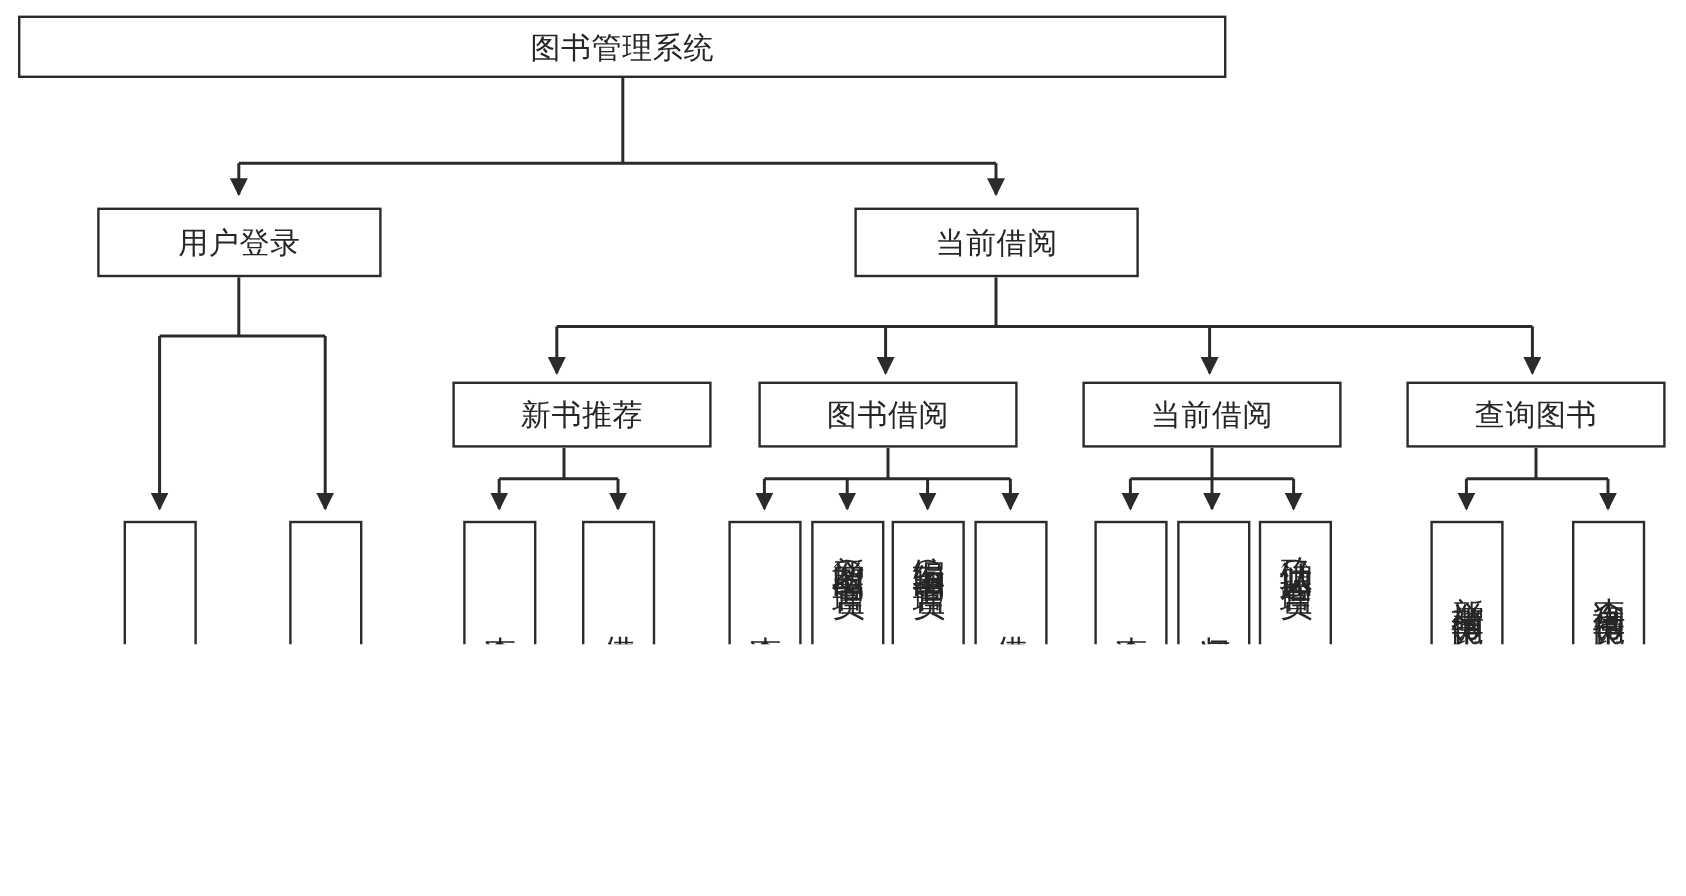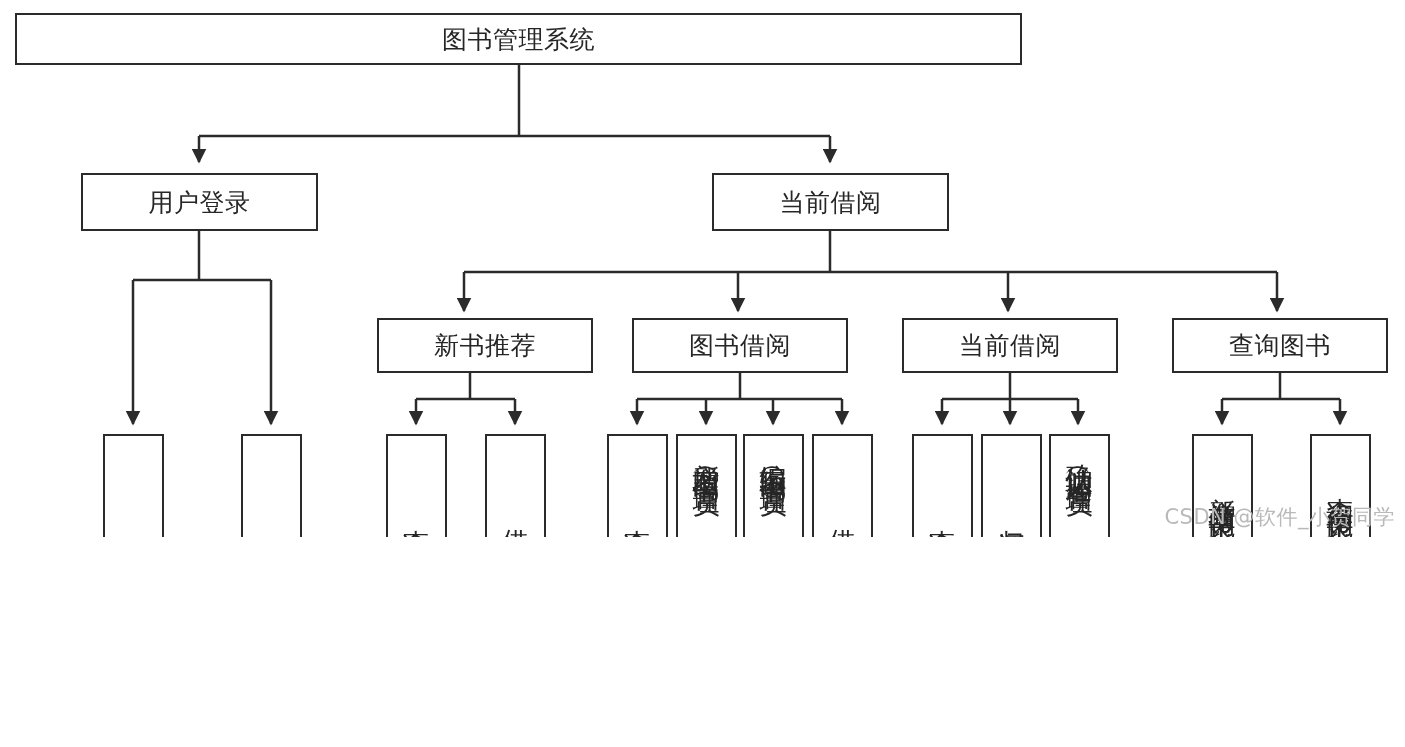--- a/index.html
+++ b/index.html
@@ -180,15 +180,14 @@
     <span class="vtext" style="margin-top:6px;">确认归还（管理员）</span>
   </div>
 
   <div class="node leaf" style="left:1192px; top:434px; width:61px; height:301px;">
     <span class="vtext" style="margin-top:40px;">新增借阅记录</span>
   </div>
   <div class="node leaf" style="left:1310px; top:434px; width:61px; height:301px;">
     <span class="vtext" style="margin-top:40px;">查询借阅记录</span>
   </div>
 
-  <div class="watermark">CSDN @软件_小贺同学</div>
 
 </div>
 
 </body></html>

